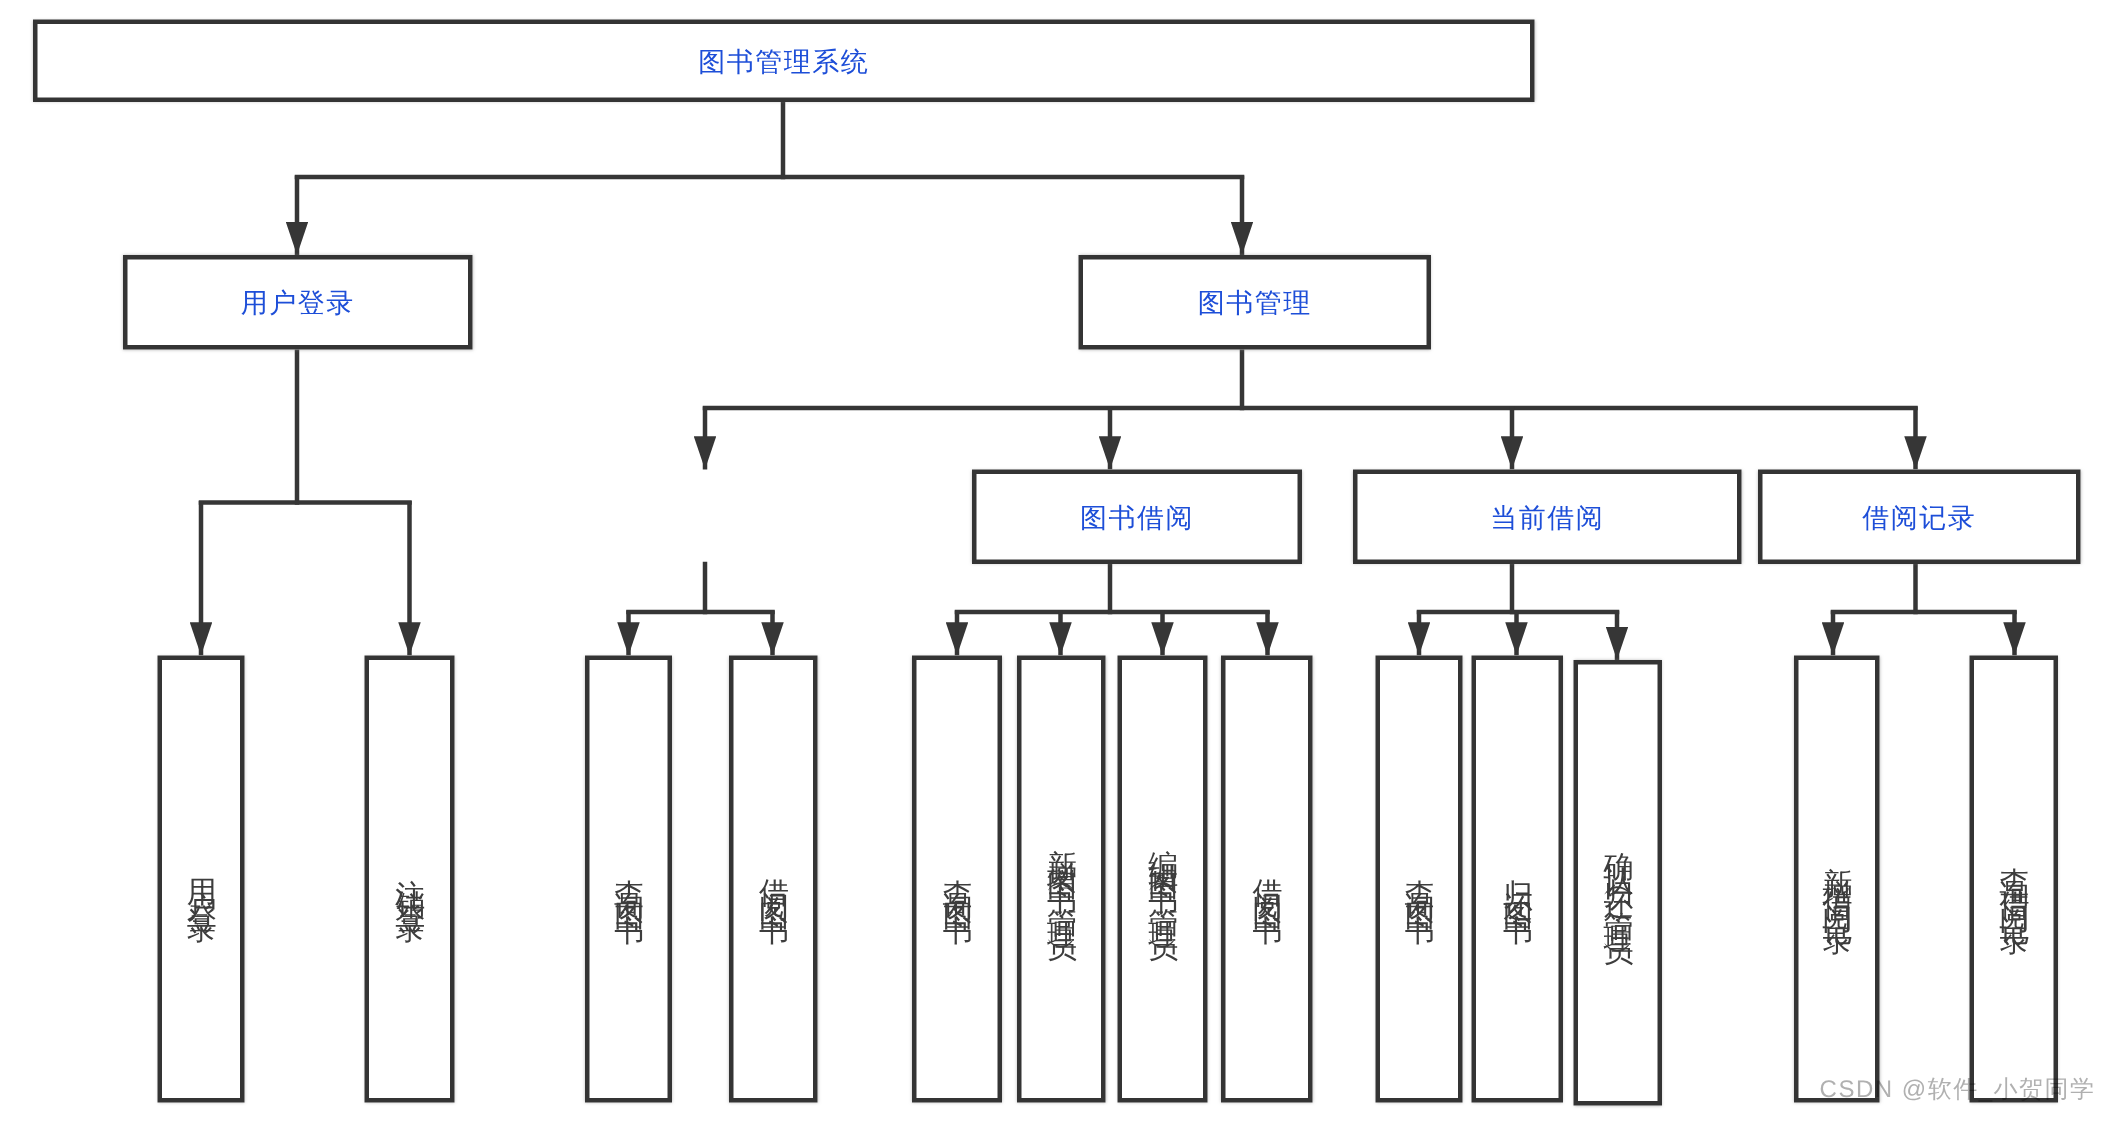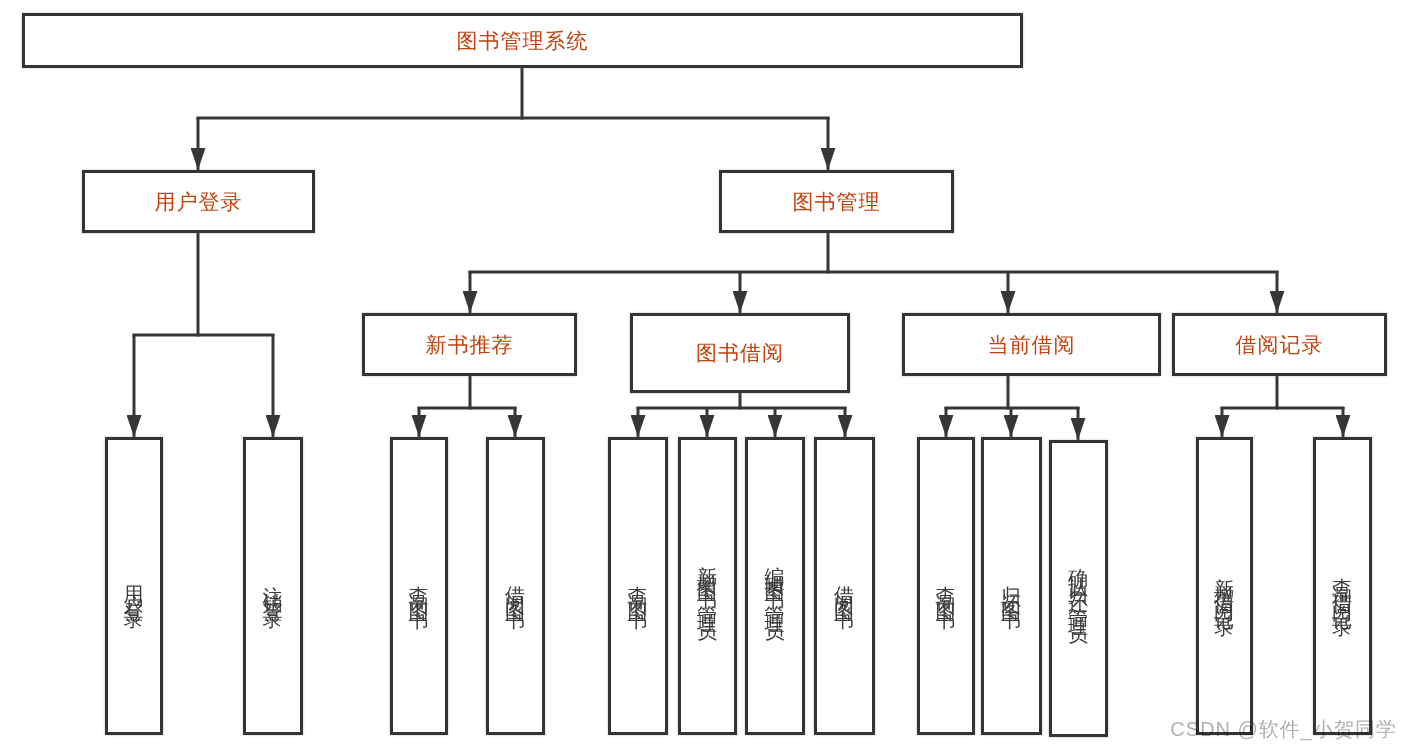--- a/index.html
+++ b/index.html
@@ -23,38 +23,38 @@
     position: absolute;
     box-sizing: border-box;
     background: #ffffff;
     border: 3px solid #343434;
     box-shadow: 0 0 2px rgba(130,130,130,0.55);
     display: flex;
     align-items: center;
     justify-content: center;
   }
   .node-h span {
-    font-size: 21px;
+    font-size: 18px;
     letter-spacing: 1px;
-    color: #c2410c;
+    color: #1d4ed8;
     white-space: nowrap;
     text-align: center;
   }
   .node-v span {
     writing-mode: vertical-rl;
     font-size: 20px;
     letter-spacing: 8px;
     color: #3d3d3d;
     line-height: 1;
   }
   #watermark {
     position: absolute;
     right: 8px;
     top: 716px;
-    font-size: 20px;
+    font-size: 16px;
     color: #b0b0b0;
     letter-spacing: 1px;
     mix-blend-mode: multiply;
     white-space: nowrap;
     z-index: 5;
   }
 </style>
 </head>
 <body>
 
@@ -126,24 +126,21 @@
     <span>图书管理系统</span>
   </div>
 
   <div class="node node-h" style="left:82px; top:170px; width:233px; height:63px">
     <span>用户登录</span>
   </div>
   <div class="node node-h" style="left:719px; top:170px; width:235px; height:63px">
     <span>图书管理</span>
   </div>
 
-  <div class="node node-h" style="left:362px; top:313px; width:215px; height:63px">
-    <span>新书推荐</span>
-  </div>
-  <div class="node node-h" style="left:630px; top:313px; width:220px; height:80px">
+  <div class="node node-h" style="left:648px; top:313px; width:220px; height:63px">
     <span>图书借阅</span>
   </div>
   <div class="node node-h" style="left:902px; top:313px; width:259px; height:63px">
     <span>当前借阅</span>
   </div>
   <div class="node node-h" style="left:1172px; top:313px; width:215px; height:63px">
     <span>借阅记录</span>
   </div>
 
   <div class="node node-v" style="left:105px; top:437px; width:58px; height:298px">

